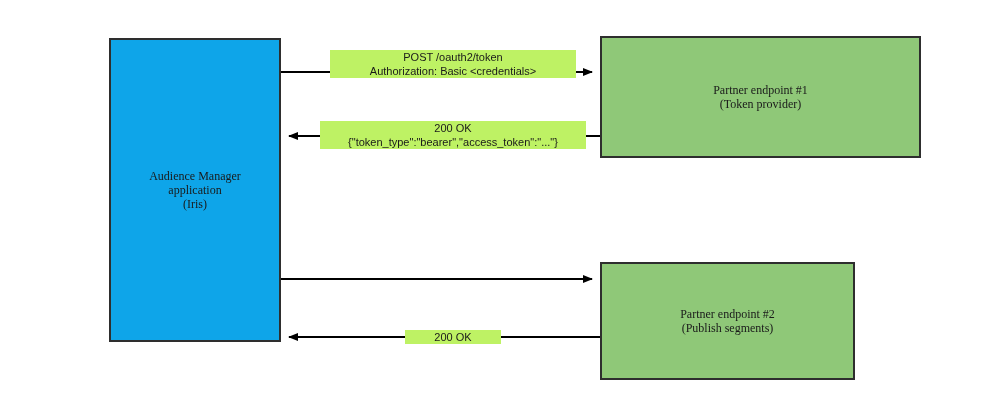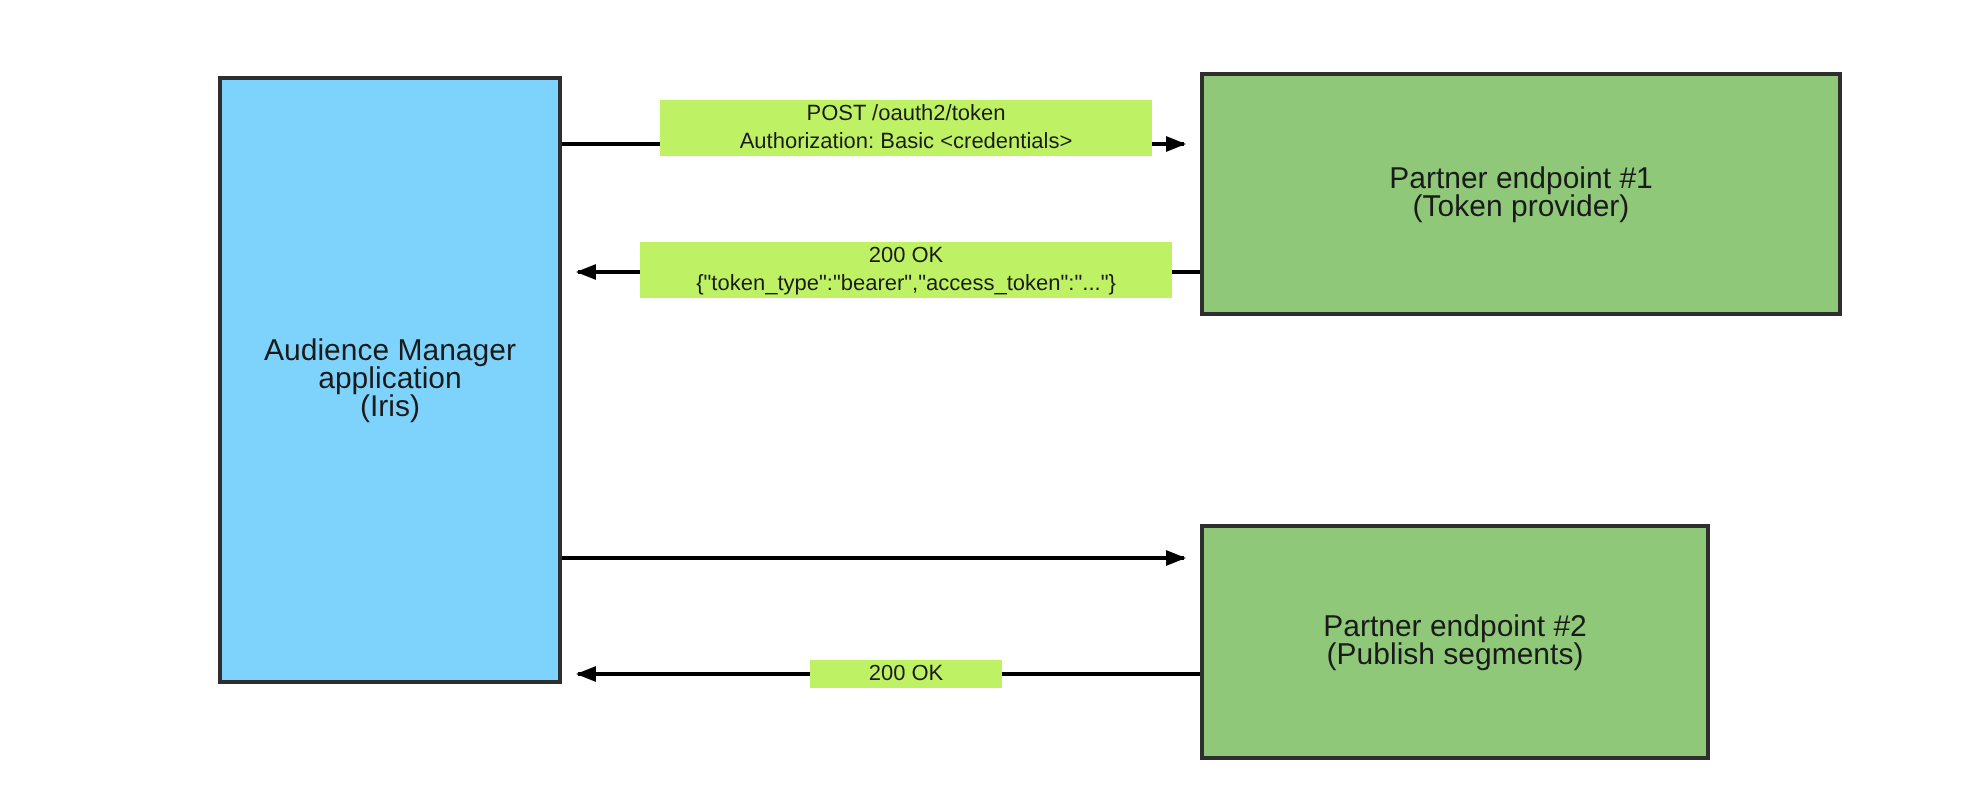--- a/index.html
+++ b/index.html
@@ -20,31 +20,32 @@
   .node {
     position: absolute;
     box-sizing: border-box;
     border: 2px solid #2e2e2e;
     display: flex;
     align-items: center;
     justify-content: center;
     text-align: center;
   }
   .node-label {
-    font-size: 15px;
+    font-size: 12px;
     line-height: 14px;
     color: #1a1a1a;
     white-space: pre-line;
+    font-family: Liberation Serif, serif;
   }
   #node-aam {
     left: 109px;
     top: 38px;
     width: 172px;
     height: 304px;
-    background: #7dd3fc;
+    background: #0ea5e9;
   }
   #node-partner1 {
     left: 600px;
     top: 36px;
     width: 321px;
     height: 122px;
     background: #8FC878;
   }
   #node-partner2 {
     left: 600px;

